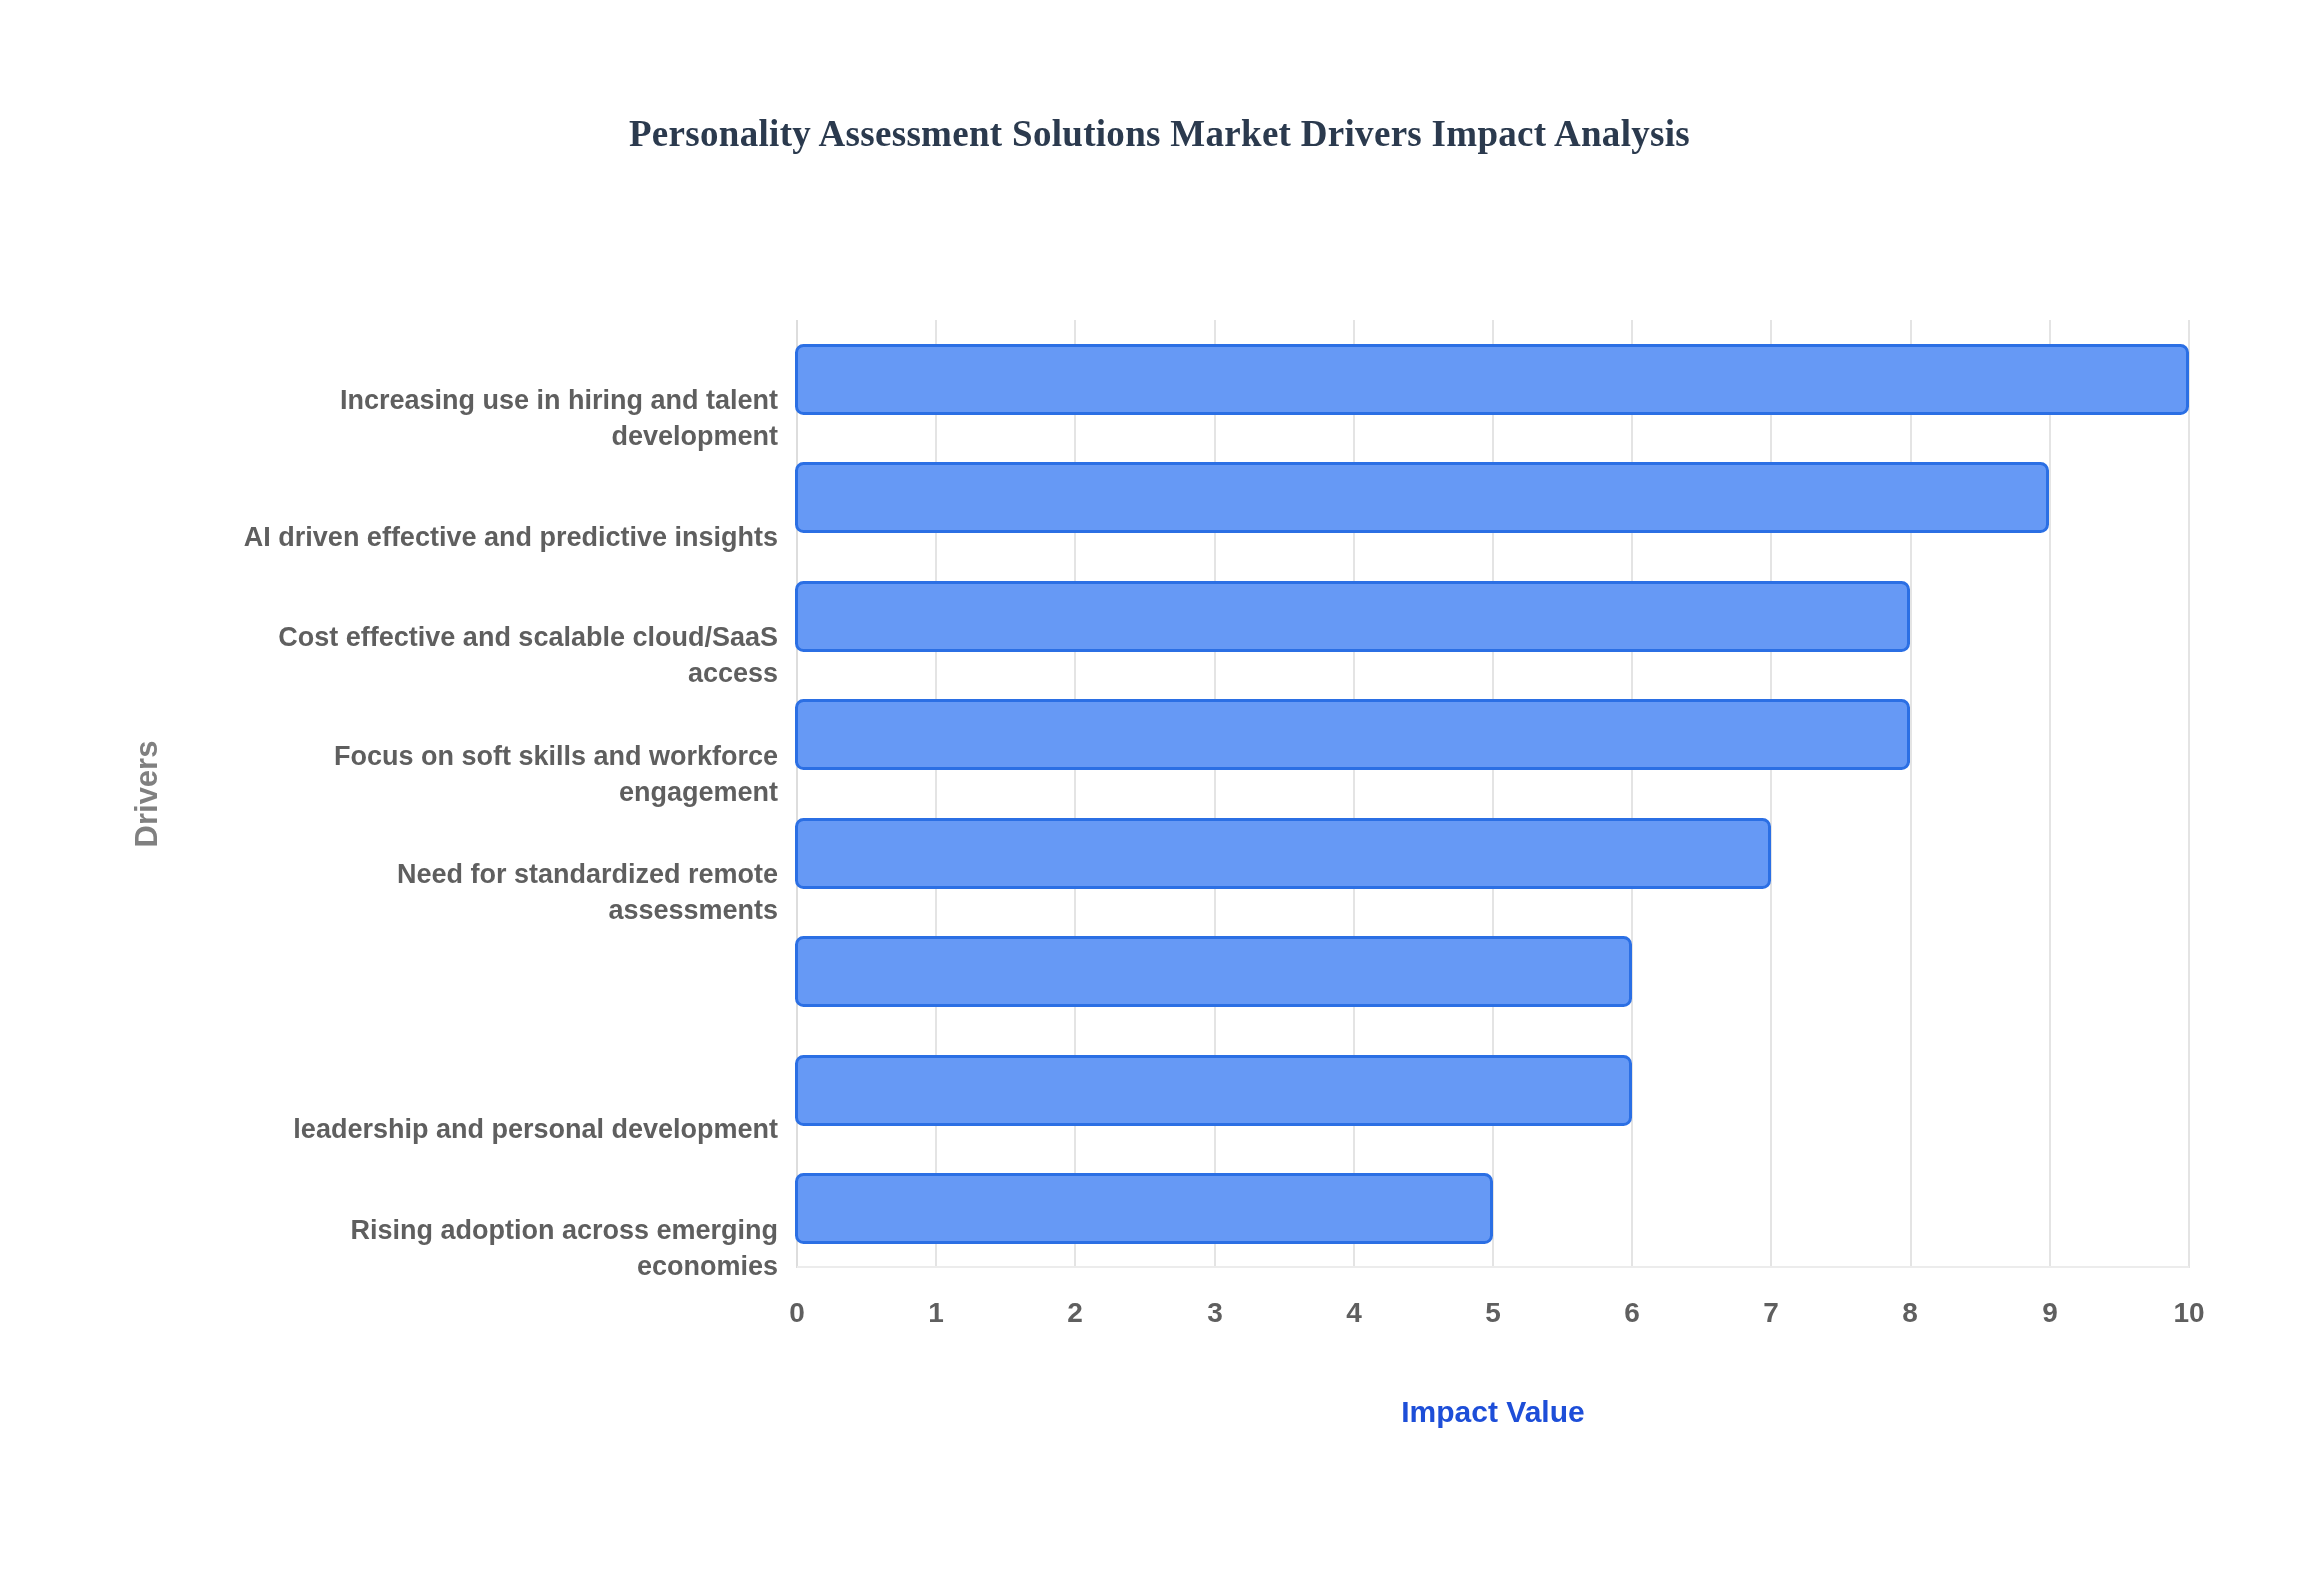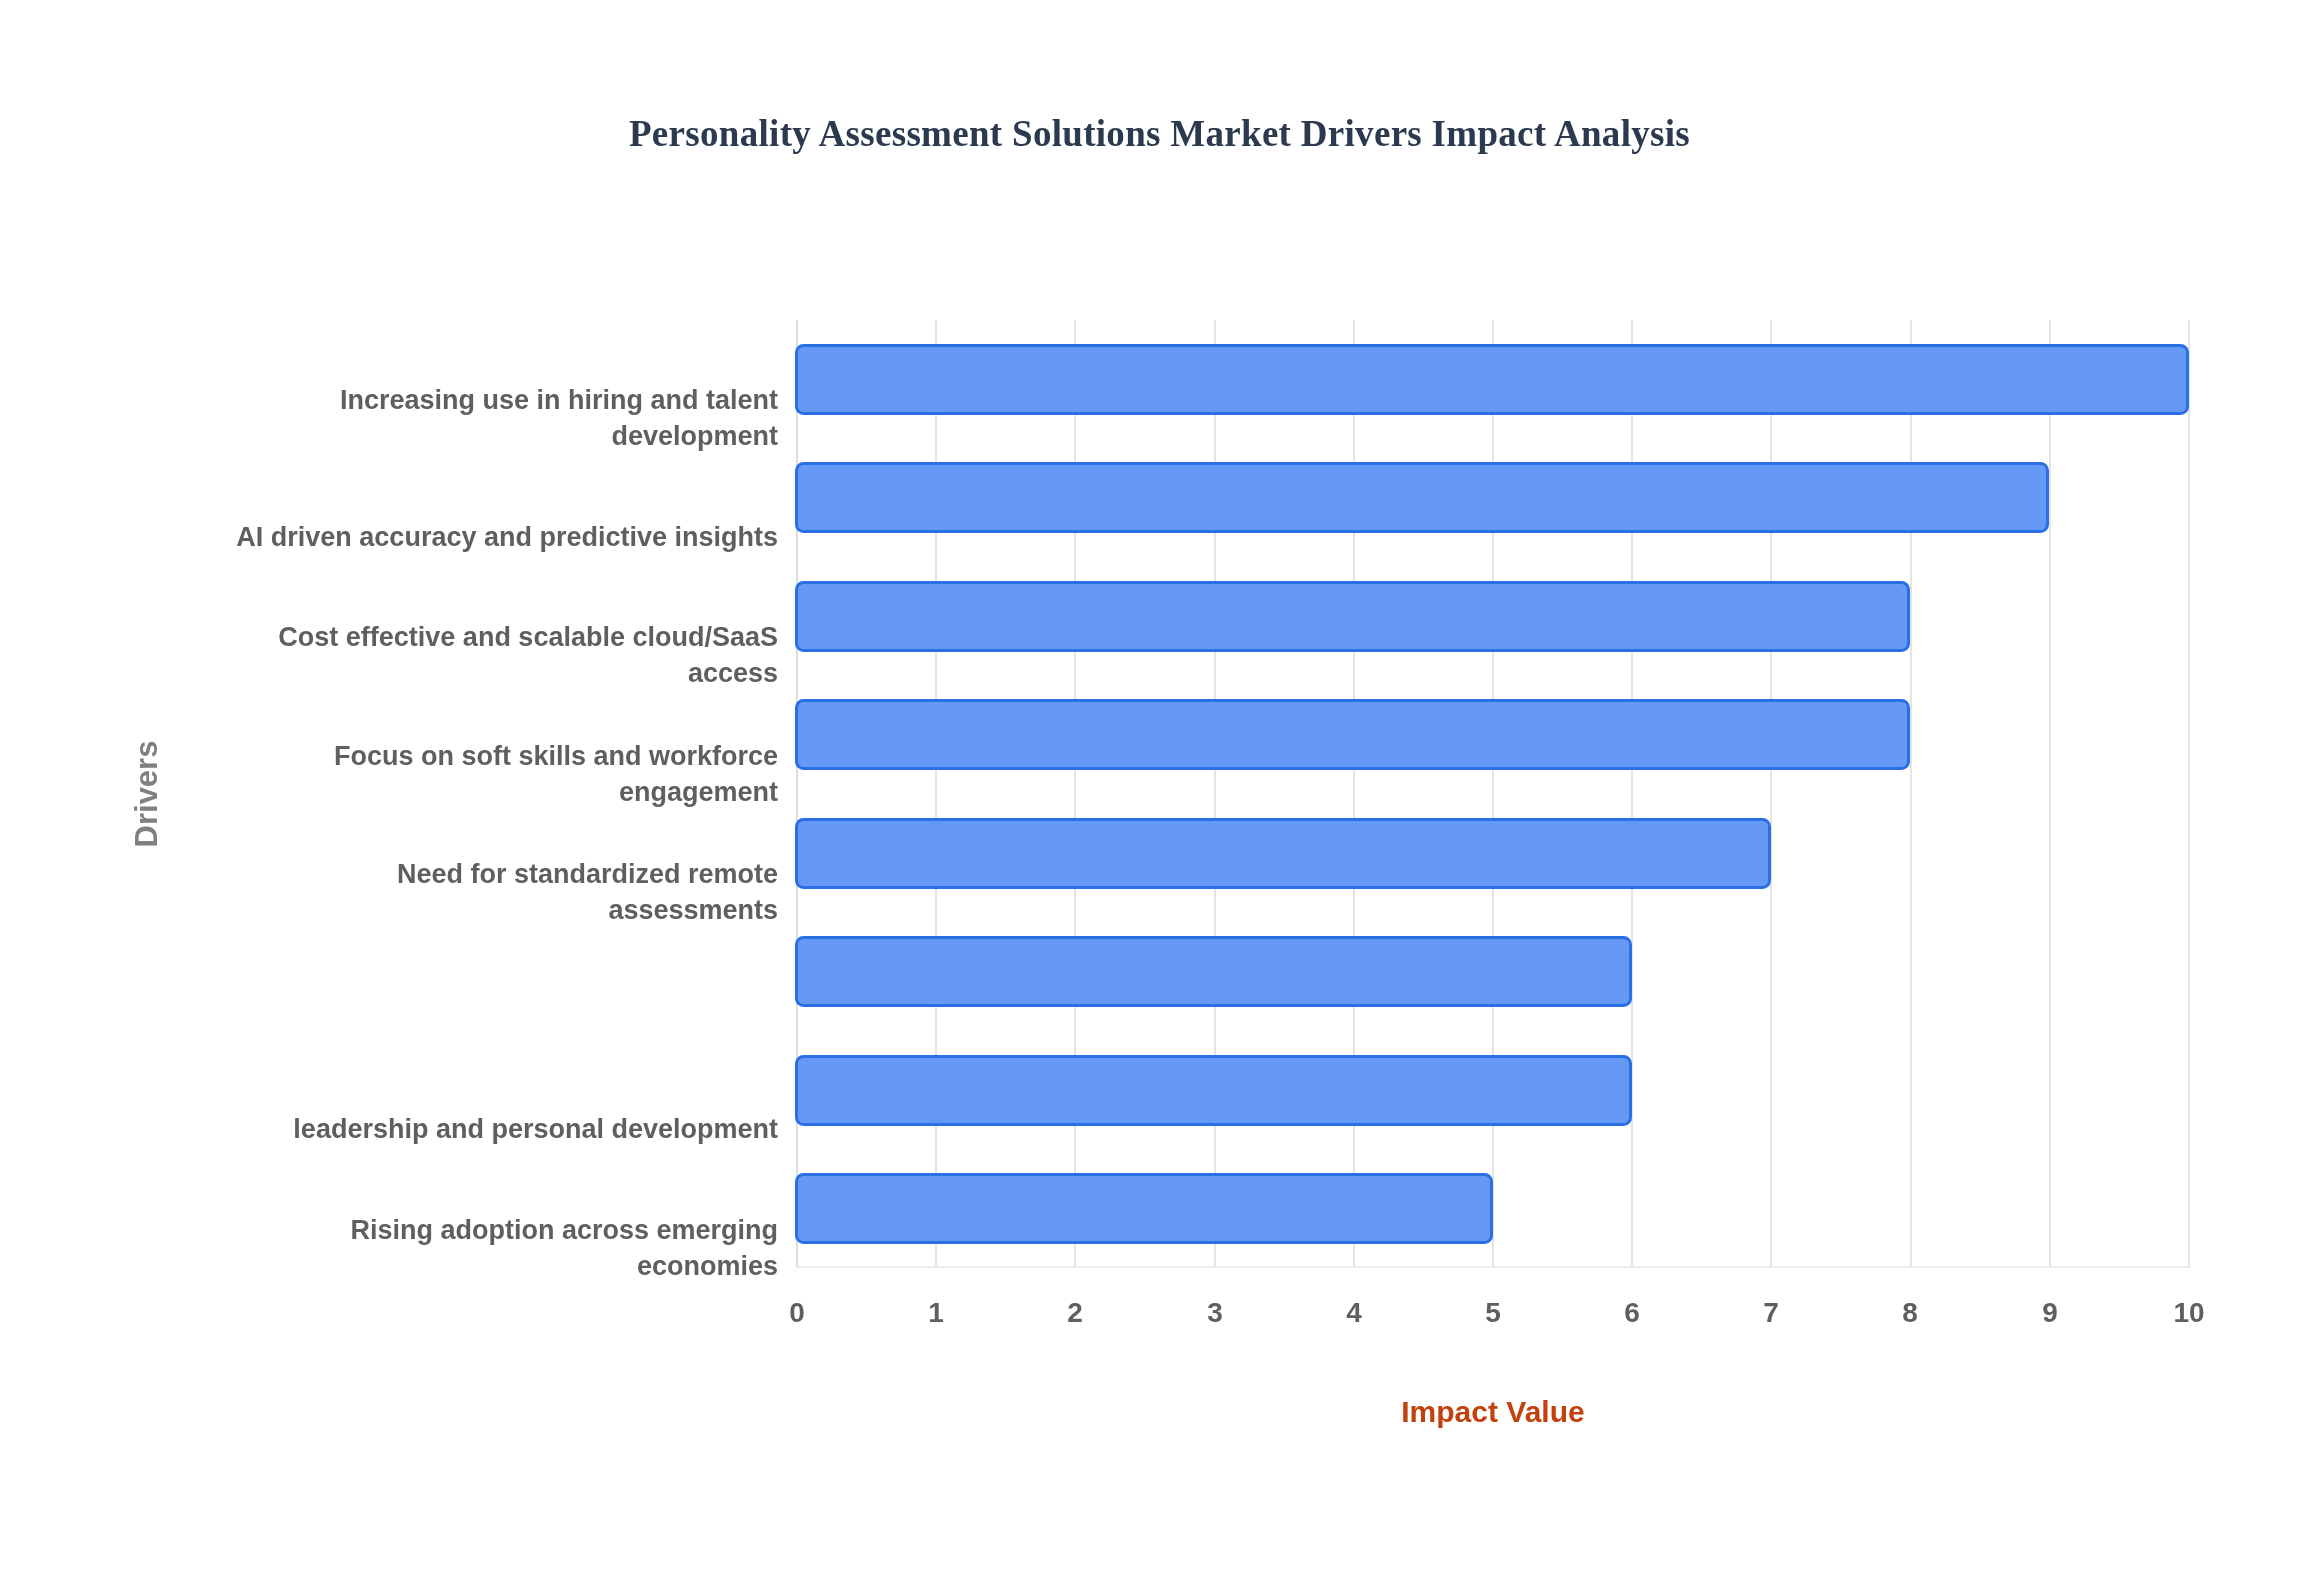--- a/index.html
+++ b/index.html
@@ -121,21 +121,21 @@
 
   
   #xaxis-title {
     position: absolute;
     left: 797px;
     top: 1395px;
     width: 1392px;
     text-align: center;
     font-size: 30px;
     font-weight: bold;
-    color: #c2410c;
+    color: #1d4ed8;
   }
   #yaxis-title {
     position: absolute;
     left: 147px;
     top: 794px;
     font-size: 31px;
     font-weight: bold;
     color: #808080;
     transform: translate(-50%, -50%) rotate(-90deg);
     transform-origin: center center;
@@ -146,21 +146,21 @@
 <body>
 
 <div id="figure">
 
   <div id="chart-title">Personality Assessment Solutions Market Drivers Impact Analysis</div>
 
   <div id="yaxis-title">Drivers</div>
 
   <div id="ylabels">
       <div class="ytick" style="top: 59px;">Increasing use in hiring and talent development</div>
-      <div class="ytick" style="top: 178px;">AI driven accuracy and predictive insights</div>
+      <div class="ytick" style="top: 178px;">AI driven effective and predictive insights</div>
       <div class="ytick" style="top: 296px;">Cost effective and scalable cloud/SaaS access</div>
       <div class="ytick" style="top: 415px;">Focus on soft skills and workforce engagement</div>
       <div class="ytick" style="top: 533px;">Need for standardized remote assessments</div>
       <div class="ytick" style="top: 770px;">leadership and personal development</div>
       <div class="ytick" style="top: 889px;">Rising adoption across emerging economies</div>
     </div>
 
   <div id="plot-area">
     <div id="gridlines">
         <div class="gridline-v first" style="left: -0.9px;"></div>

